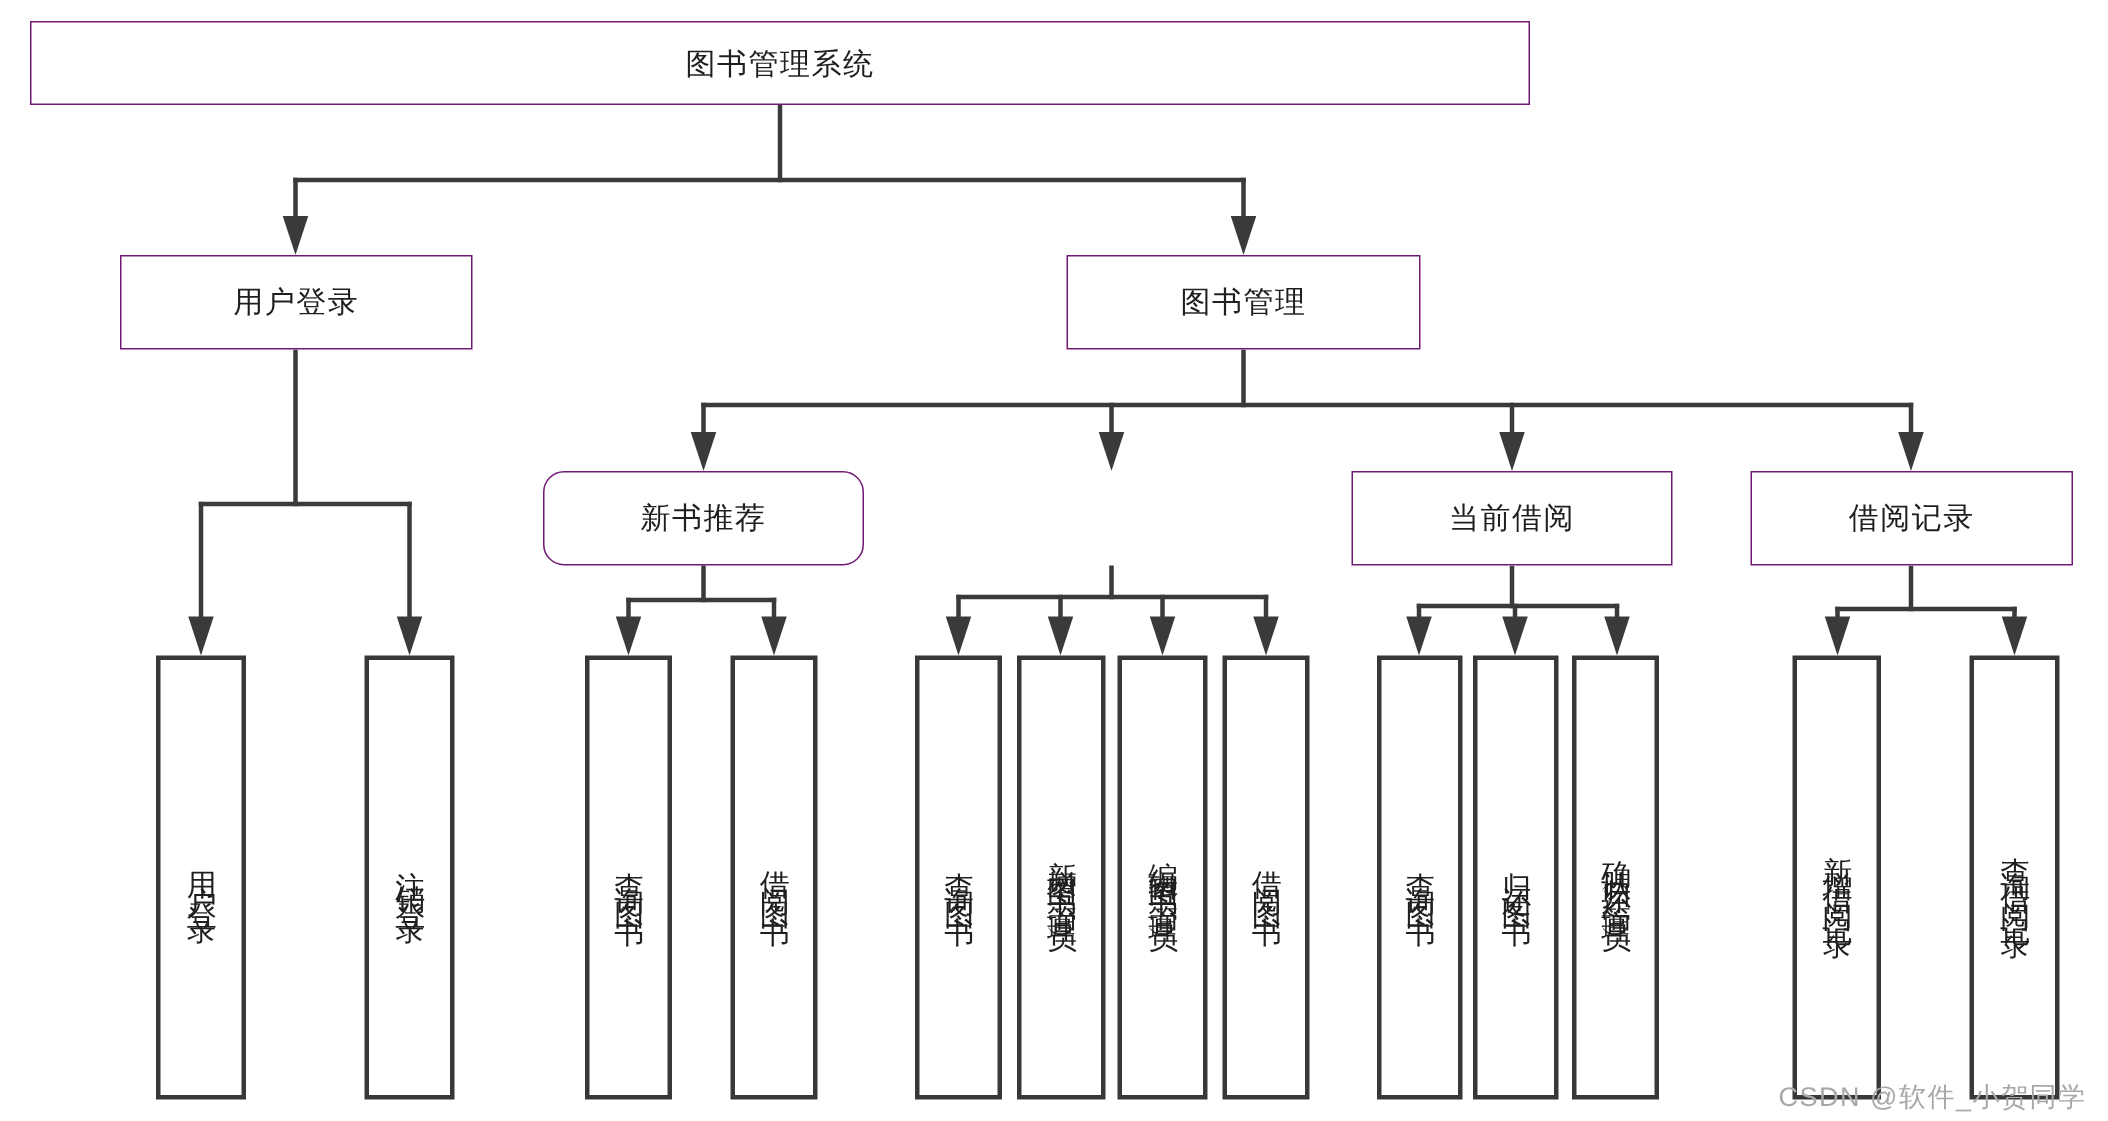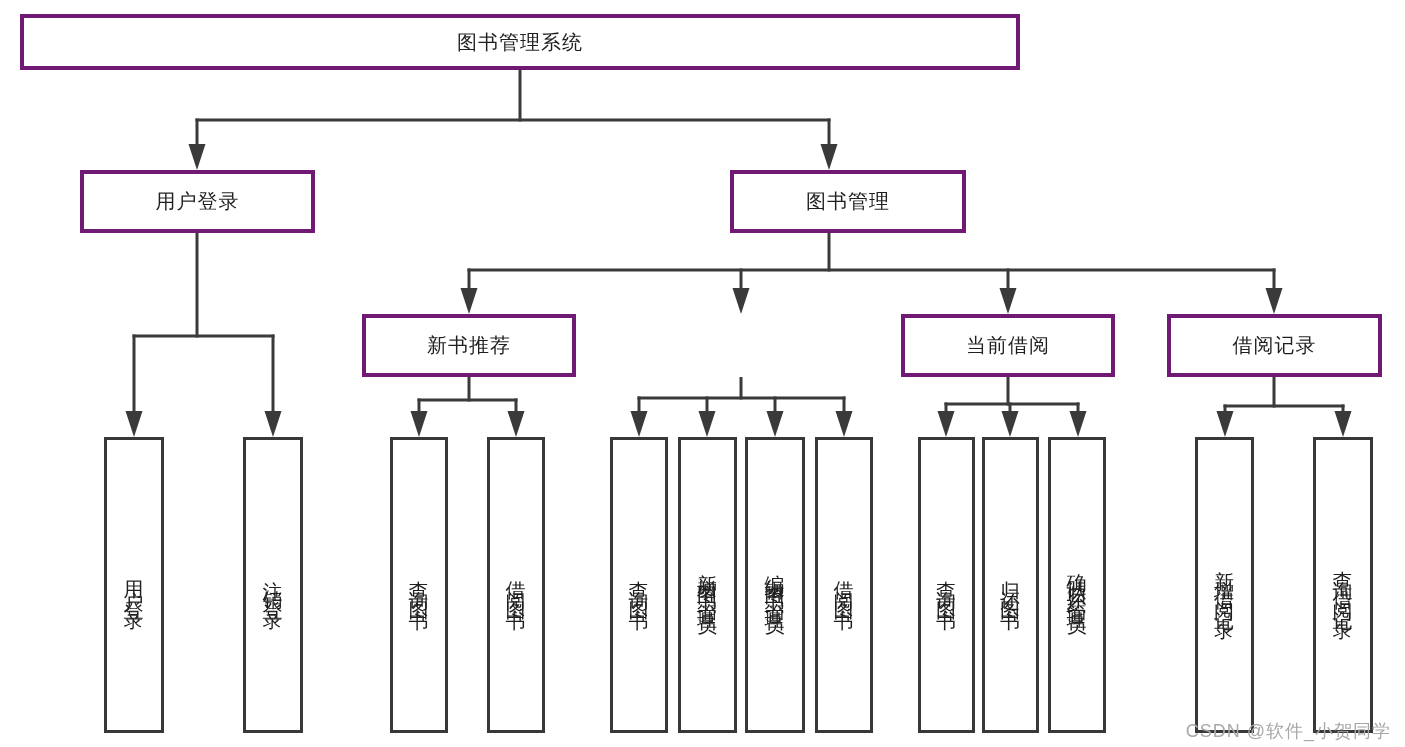--- a/index.html
+++ b/index.html
@@ -14,21 +14,21 @@
   }
   #wires {
     position: absolute;
     left: 0; top: 0;
     width: 1405px; height: 747px;
     pointer-events: none;
   }
   .hbox {
     position: absolute;
     box-sizing: border-box;
-    border: 4px solid #701a75;
+    border: 1px solid #701a75;
     background: #ffffff;
     display: flex;
     align-items: center;
     justify-content: center;
     font-size: 20px;
     letter-spacing: 1px;
     z-index: 2;
   }
   .vbox {
     position: absolute;
@@ -135,25 +135,25 @@
     </g>
   </svg>
 
   <div class="hbox" style="left:20px; top:14px; width:1000px; height:56px;">
     <span>图书管理系统</span>
   </div>
 
   <div class="hbox" style="left:80px; top:170px; width:235px; height:63px;">
     <span>用户登录</span>
   </div>
-  <div class="hbox" style="left:730px; top:170px; width:236px; height:63px;">
+  <div class="hbox" style="left:711px; top:170px; width:236px; height:63px;">
     <span>图书管理</span>
   </div>
 
-  <div class="hbox" style="left:362px; top:314px; width:214px; height:63px;">
+  <div class="hbox" style="left:362px; top:314px; width:214px; height:63px;border-radius:14px;">
     <span>新书推荐</span>
   </div>
   <div class="hbox" style="left:1167px; top:314px; width:215px; height:63px;">
     <span>借阅记录</span>
   </div>
   <div class="hbox" style="left:901px; top:314px; width:214px; height:63px;">
     <span>当前借阅</span>
   </div>
 
   <div class="vbox" style="left:104px; width:60px;">

